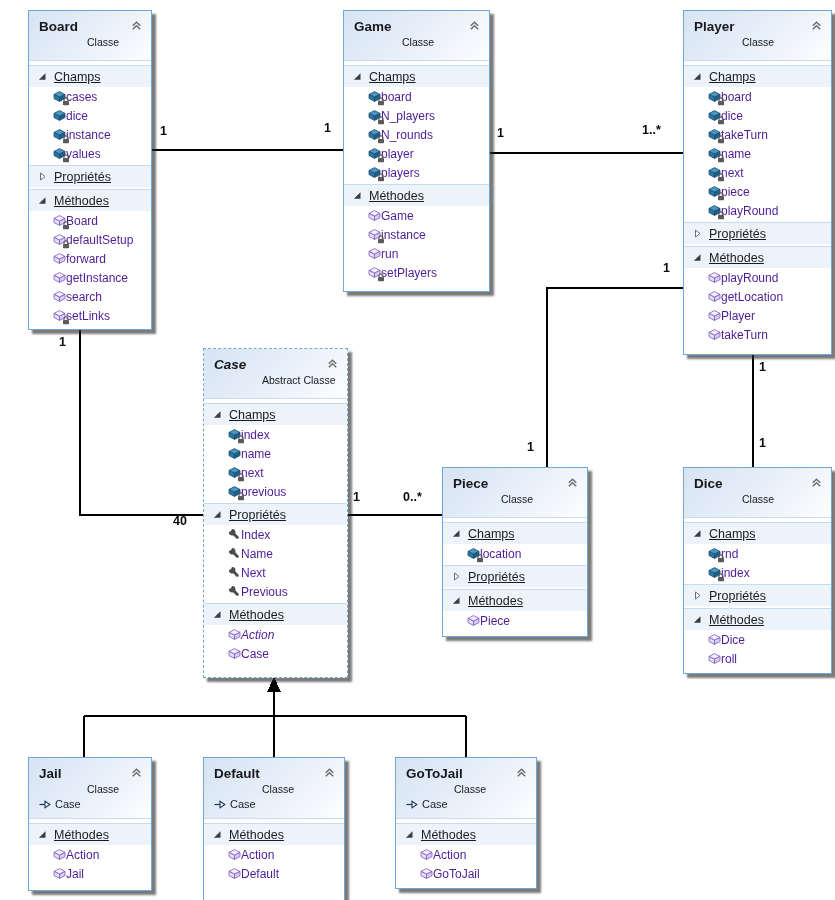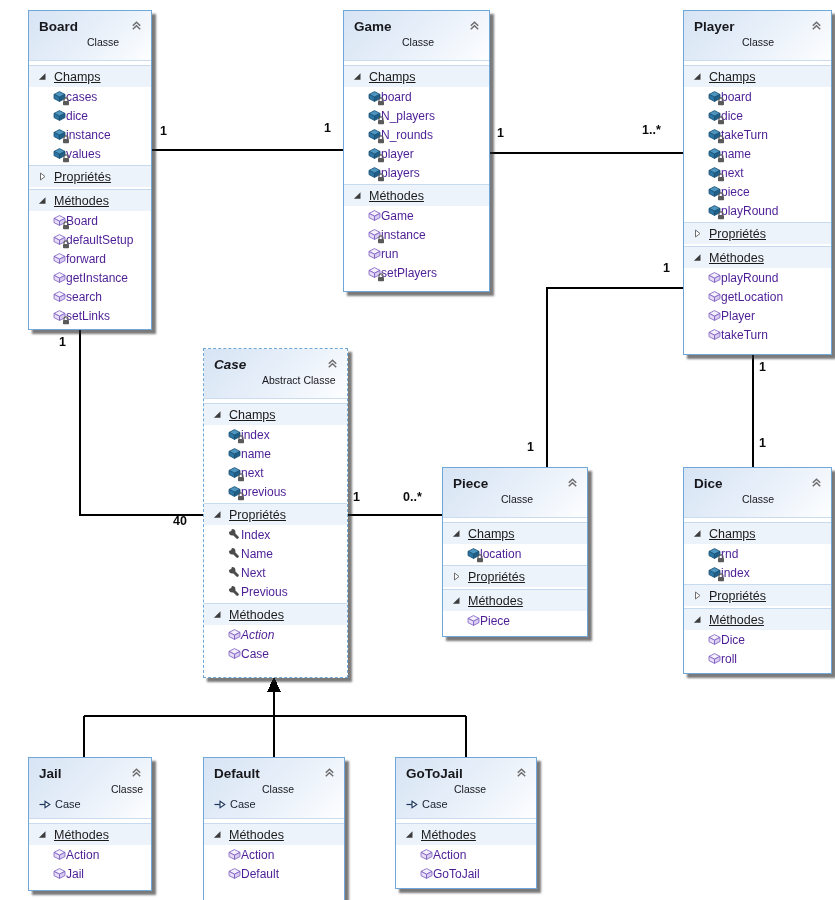--- a/index.html
+++ b/index.html
@@ -677,21 +677,21 @@
           <div class="mem">
             <span class="ic"><svg width="13" height="13" viewBox="0 0 13 13">
                 <polygon points="1,4.4 6.5,1.6 12,4.4 6.5,7.2" fill="#f5f1fc" stroke="#7a59c0" stroke-width="0.8"></polygon>
                 <polygon points="1,4.4 6.5,7.2 6.5,11.4 1,8.6" fill="#e7def7" stroke="#7a59c0" stroke-width="0.8"></polygon>
                 <polygon points="12,4.4 6.5,7.2 6.5,11.4 12,8.6" fill="#d9cef1" stroke="#7a59c0" stroke-width="0.8"></polygon>
               </svg></span>
             <span class="nm">roll</span>
           </div>
         </div>
       </div>
-      <div class="classbox sub" style="left: 28px; top: 757px; width: 124px; height: 134px; text-align: right;">
+      <div class="classbox sub" style="left: 28px; top: 757px; width: 124px; height: 134px;">
         <div class="hdr">
           <div class="titlerow">
             <span class="title">Jail</span>
             <svg class="chev" width="13" height="13" viewBox="0 0 14 14">
               <path d="M3 7.2 7 3.4 11 7.2 M3 11 7 7.2 11 11" fill="none" stroke="#6d6d6d" stroke-width="1.6"></path>
             </svg>
           </div>
           <div class="kind">Classe</div>
           <div class="inherits">
             <svg width="12" height="11" viewBox="0 0 12 11">

